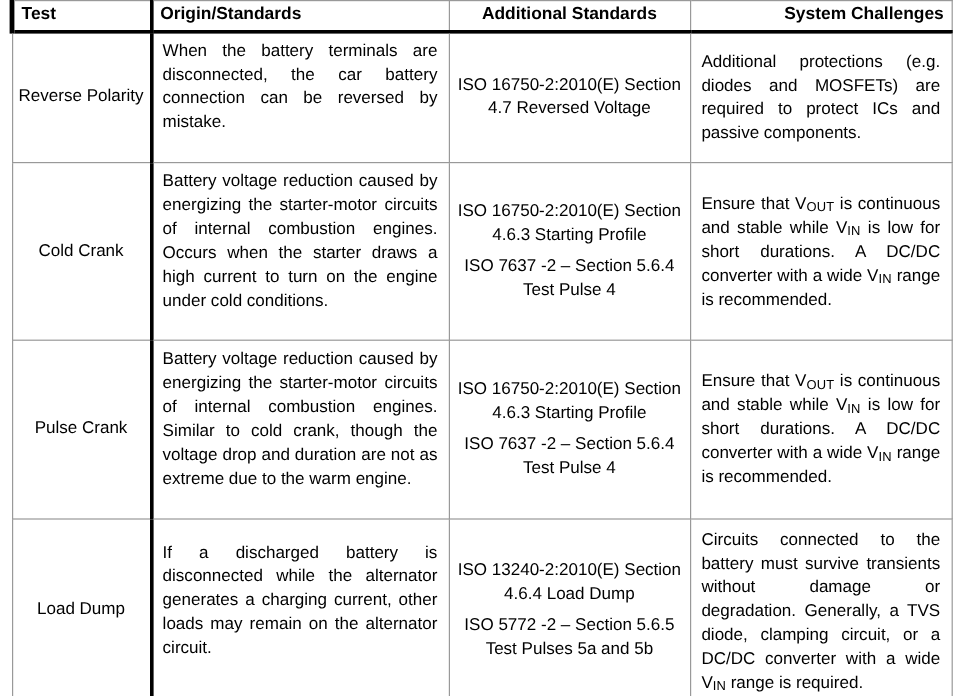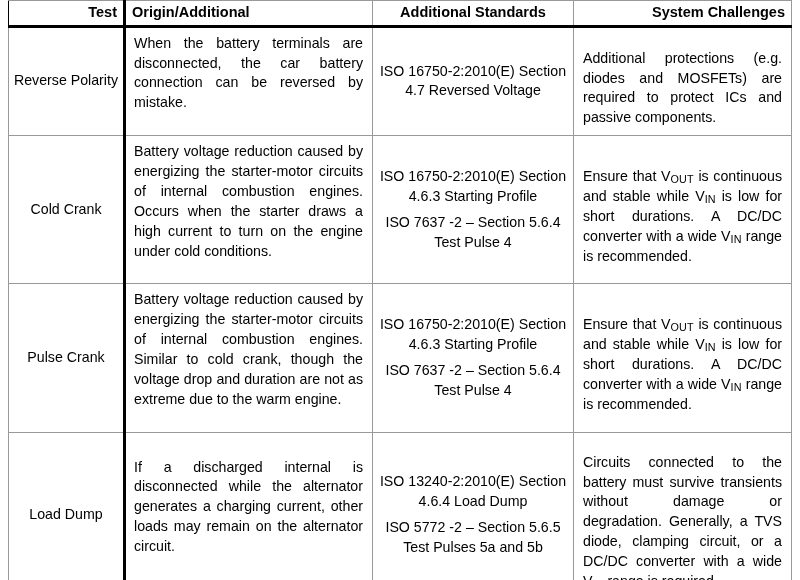--- a/index.html
+++ b/index.html
@@ -41,21 +41,21 @@
     font-size: 14.5px;
     font-weight: bold;
     padding: 3px 6px 4px 6px;
     border: 1px solid #999;
     border-bottom: 3px solid #000;
     line-height: 1.15;
     vertical-align: middle;
     background: #ffffff;
     white-space: nowrap;
   }
-  thead th.h-test   { text-align: right; border-left: 1px solid #000000; border-right: 3px solid #000; }
+  thead th.h-test   { text-align: left; border-left: 4px solid #000000; border-right: 3px solid #000; }
   thead th.h-origin { text-align: left; }
   thead th.h-ref    { text-align: center; }
   thead th.h-sys    { text-align: right; }
   thead th:first-child { border-top: 1px solid #999; }
 
   
   tbody td {
     border: 1px solid #999;
     font-size: 14.2px;
     line-height: 1.40;
@@ -74,21 +74,21 @@
     padding: 6px 9px 22px 8px;
   }
   tbody td.td-ref {
     text-align: center;
     padding: 12px 6px;
     margin-left: 18px;
   }
   tbody td.td-sys {
     text-align: justify;
     text-justify: inter-word;
-    padding: 20px 9px 6px 9px;
+    padding: 8px 9px 6px 9px;
   }
   
   .para { margin: 0; }
   .ref-line { margin: 0; }
   .ref-gap { height: 6px; }
 
   sub.sc {
     font-size: 0.76em;
     vertical-align: baseline;
     position: relative;
@@ -103,21 +103,21 @@
   <table class="spec-table">
     <colgroup>
       <col class="c-test">
       <col class="c-origin">
       <col class="c-ref">
       <col class="c-sys">
     </colgroup>
     <thead>
       <tr>
         <th class="h-test">Test</th>
-        <th class="h-origin">Origin/Additional</th>
+        <th class="h-origin">Origin/Standards</th>
         <th class="h-ref">Additional Standards</th>
         <th class="h-sys">System Challenges</th>
       </tr>
     </thead>
     <tbody>
 
       <tr>
         <td class="td-test">Reverse Polarity</td>
         <td class="td-origin">
           <p class="para">When the battery terminals are disconnected, the car battery connection can be reversed by mistake.</p>
@@ -156,21 +156,21 @@
           <p class="ref-line">ISO 7637 -2 – Section 5.6.4 Test Pulse 4</p>
         </td>
         <td class="td-sys">
           <p class="para"><span>Ensure that V</span><sub class="sc">OUT</sub><span> is continuous and stable while V</span><sub class="sc">IN</sub><span> is low for short durations. A DC/DC converter with a wide V</span><sub class="sc">IN</sub><span> range is recommended.</span></p>
         </td>
       </tr>
 
       <tr>
         <td class="td-test">Load Dump</td>
         <td class="td-origin">
-          <p class="para">If a discharged internal is disconnected while the alternator generates a charging current, other loads may remain on the alternator circuit.</p>
+          <p class="para">If a discharged battery is disconnected while the alternator generates a charging current, other loads may remain on the alternator circuit.</p>
         </td>
         <td class="td-ref">
           <p class="ref-line">ISO 13240-2:2010(E) Section 4.6.4 Load Dump</p>
           <div class="ref-gap"></div>
           <p class="ref-line">ISO 5772 -2 – Section 5.6.5 Test Pulses 5a and 5b</p>
         </td>
         <td class="td-sys">
           <p class="para"><span>Circuits connected to the battery must survive transients without damage or degradation. Generally, a TVS diode, clamping circuit, or a DC/DC converter with a wide V</span><sub class="sc">IN</sub><span> range is required.</span></p>
         </td>
       </tr>

